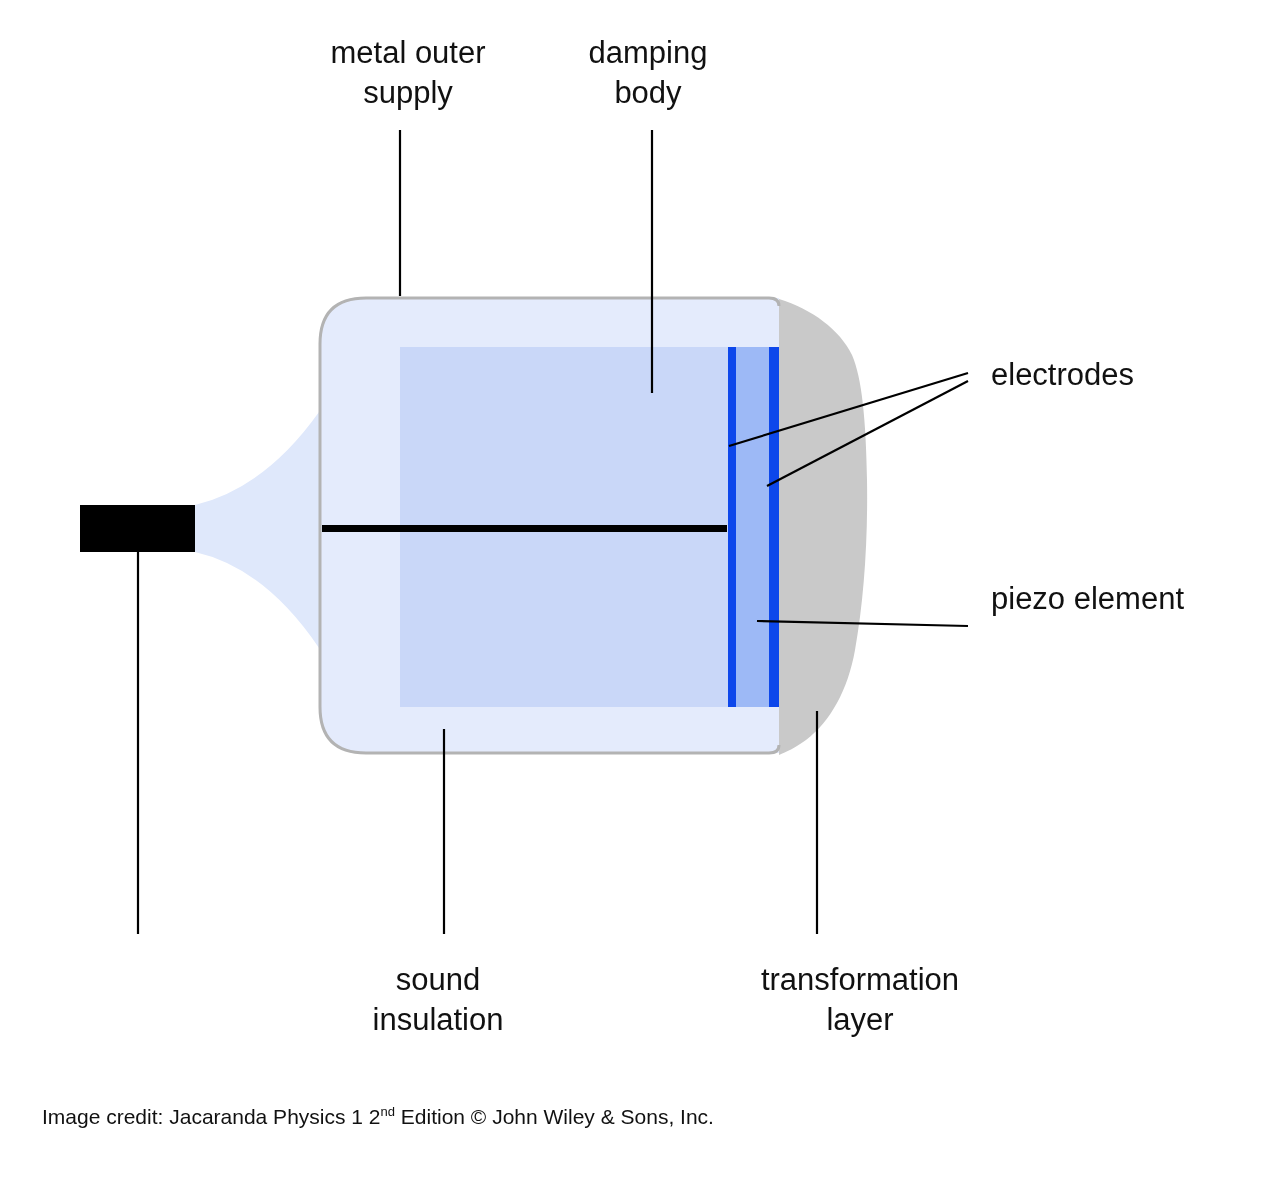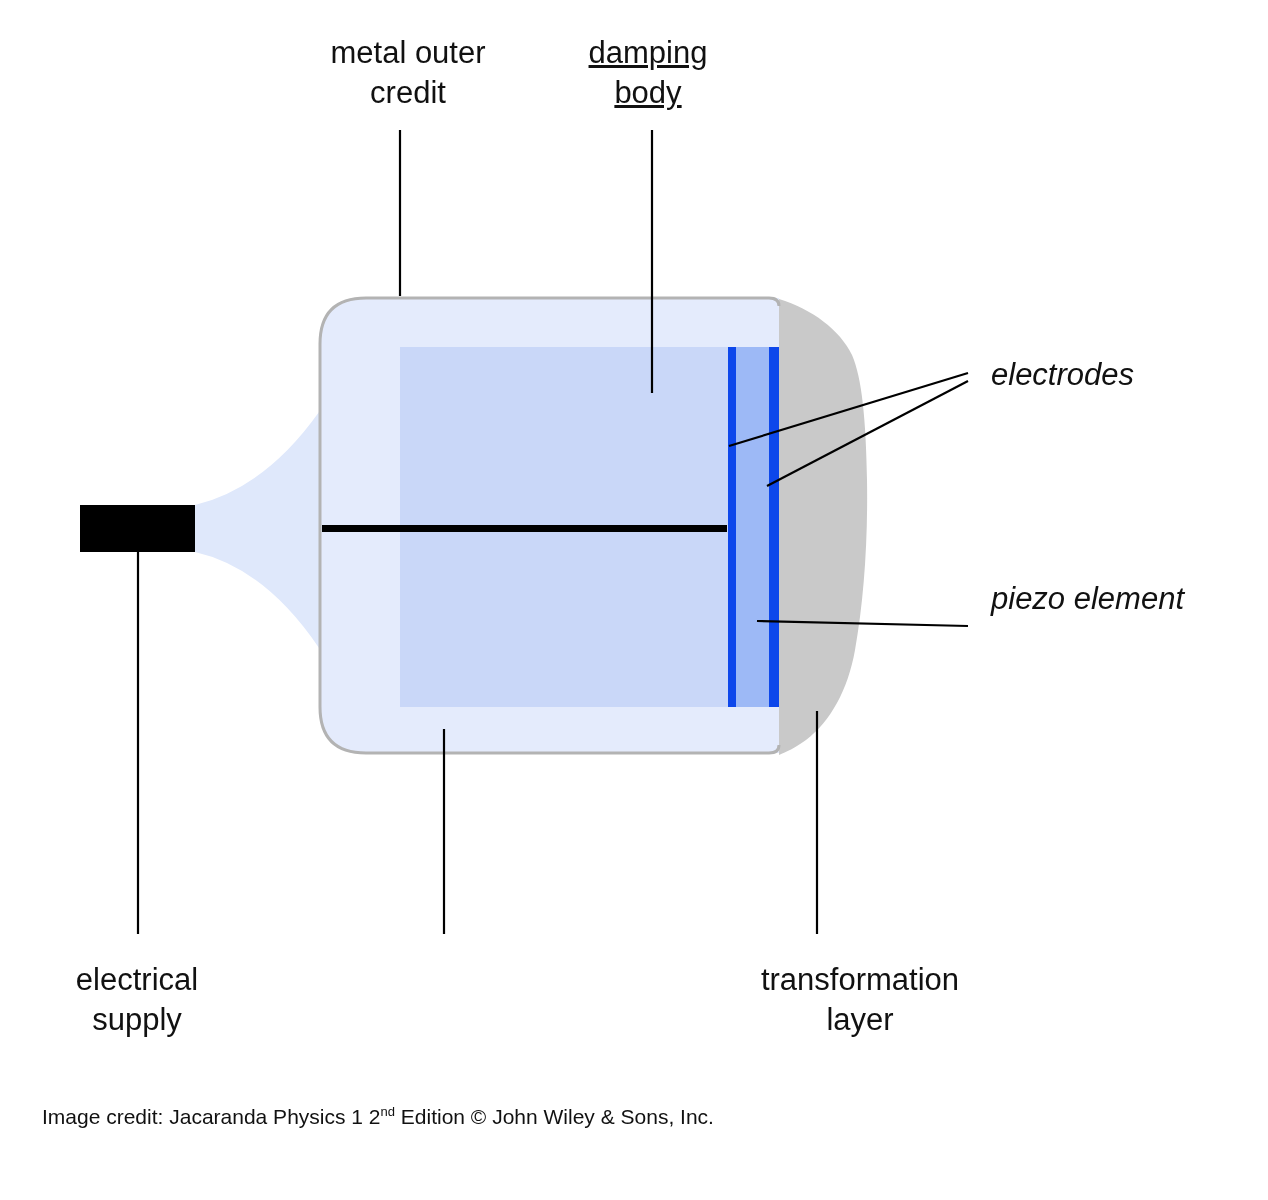--- a/index.html
+++ b/index.html
@@ -25,21 +25,21 @@
     color: #111111;
     font-size: 31px;
     line-height: 40px;
     white-space: nowrap;
   }
   .label.centered {
     text-align: center;
     transform: translateX(-50%);
   }
   .label span { display: block; }
-  .label.single span { display: inline; font-style: italic; }
+  .label.single span { display: inline; }
   #credit {
     position: absolute;
     left: 42px;
     top: 1104px;
     font-size: 21px;
     line-height: 26px;
     color: #111111;
     white-space: nowrap;
   }
   #credit .sup {
@@ -104,41 +104,41 @@
       <line x1="968" y1="381" x2="767" y2="486"></line>
       <line x1="968" y1="626" x2="757" y2="621"></line>
       <line x1="138" y1="552" x2="138" y2="934"></line>
       <line x1="444" y1="729" x2="444" y2="934"></line>
       <line x1="817" y1="711" x2="817" y2="934"></line>
     </g>
   </svg>
 
   <div class="label centered" style="left:408px; top:33px;">
     <span>metal outer</span>
-    <span>credit</span>
+    <span>supply</span>
   </div>
 
-  <div class="label centered" style="left:648px; top:33px;text-decoration:underline;">
+  <div class="label centered" style="left:648px; top:33px;">
     <span>damping</span>
     <span>body</span>
   </div>
 
   <div class="label single" style="left:991px; top:355px;">
     <span>electrodes</span>
   </div>
 
   <div class="label single" style="left:991px; top:579px;">
     <span>piezo element</span>
   </div>
 
-  <div class="label centered" style="left:137px; top:960px;">
-    <span>electrical</span>
-    <span>supply</span>
+
+  <div class="label centered" style="left:438px; top:960px;">
+    <span>sound</span>
+    <span>insulation</span>
   </div>
-
 
   <div class="label centered" style="left:860px; top:960px;">
     <span>transformation</span>
     <span>layer</span>
   </div>
 
   <div id="credit">
     <span>Image credit: Jacaranda Physics 1 2</span><span class="sup">nd</span><span> Edition © John Wiley &amp; Sons, Inc.</span>
   </div>
 

